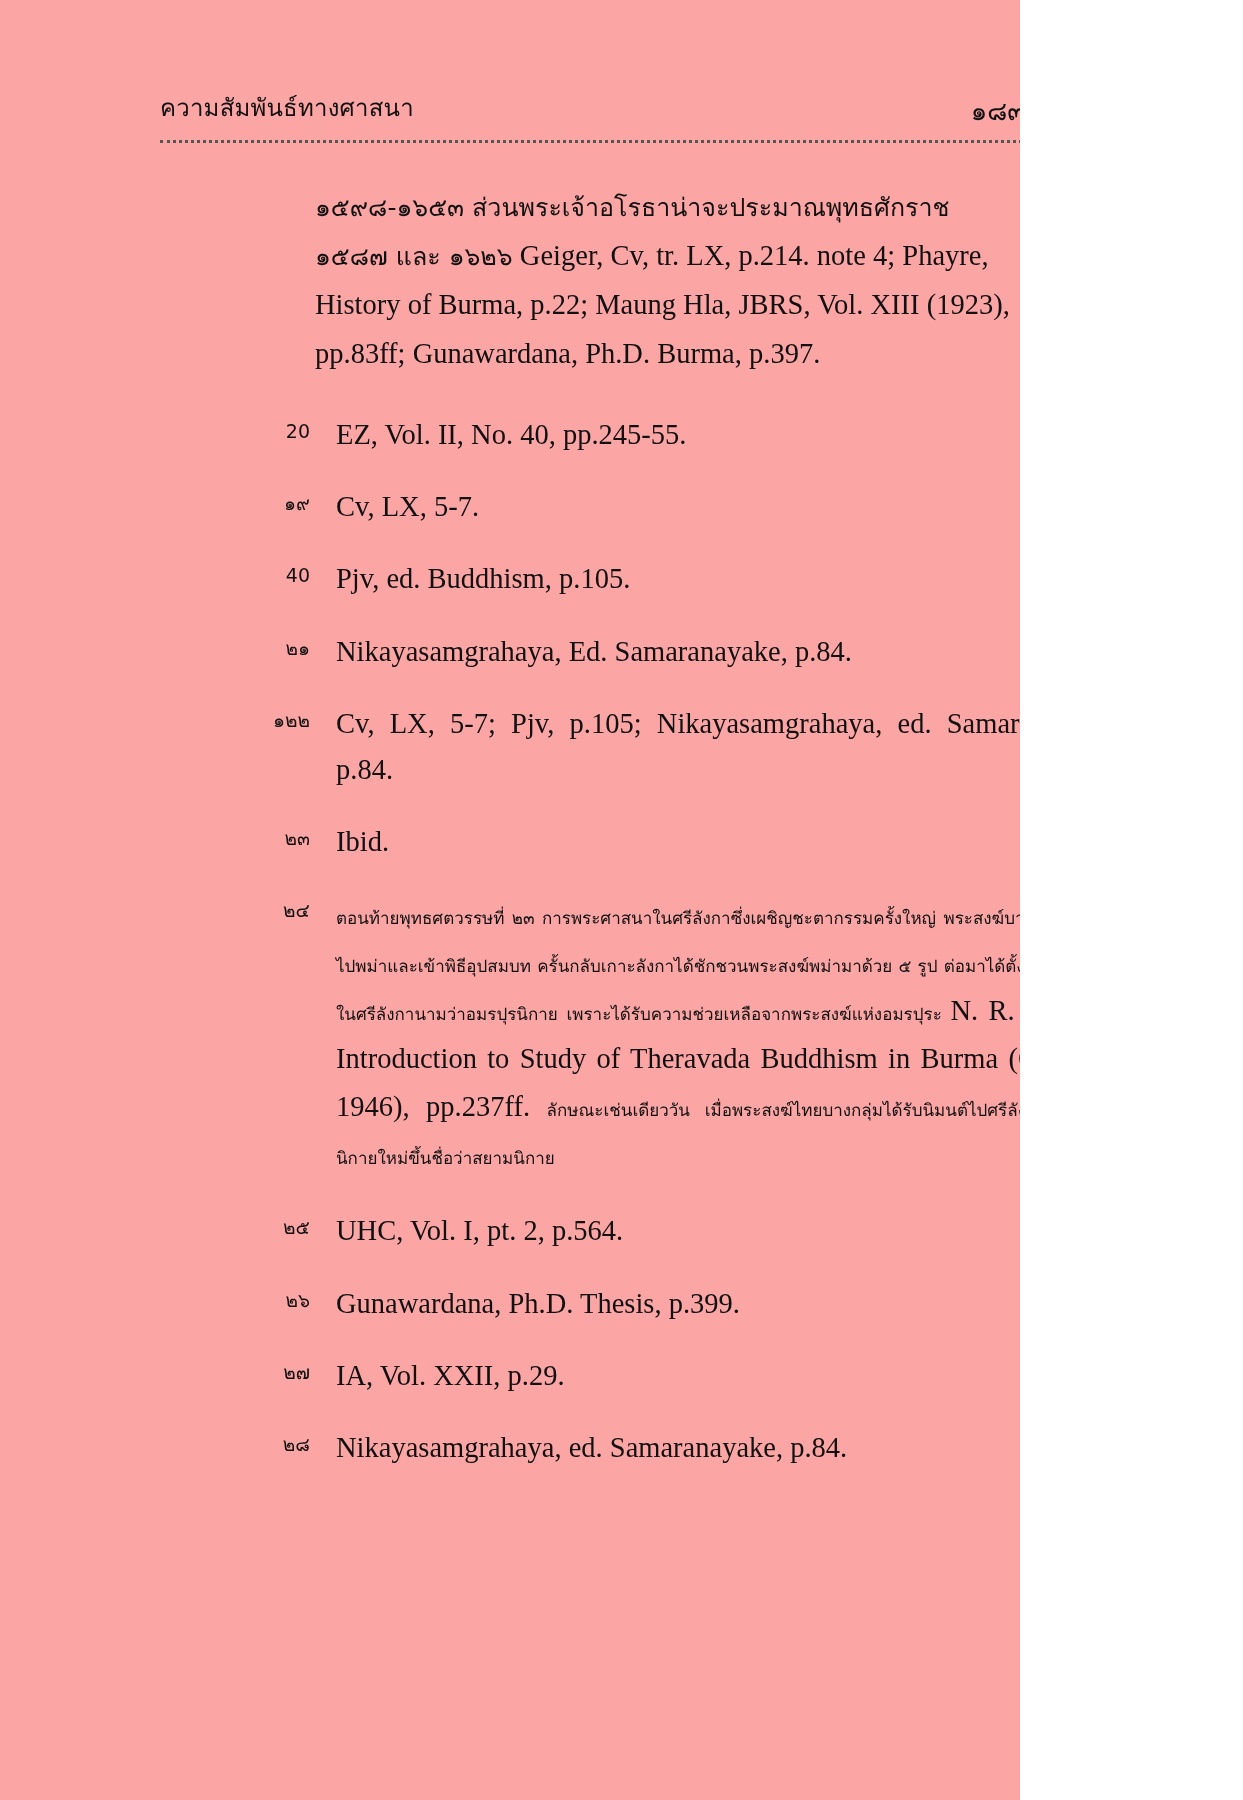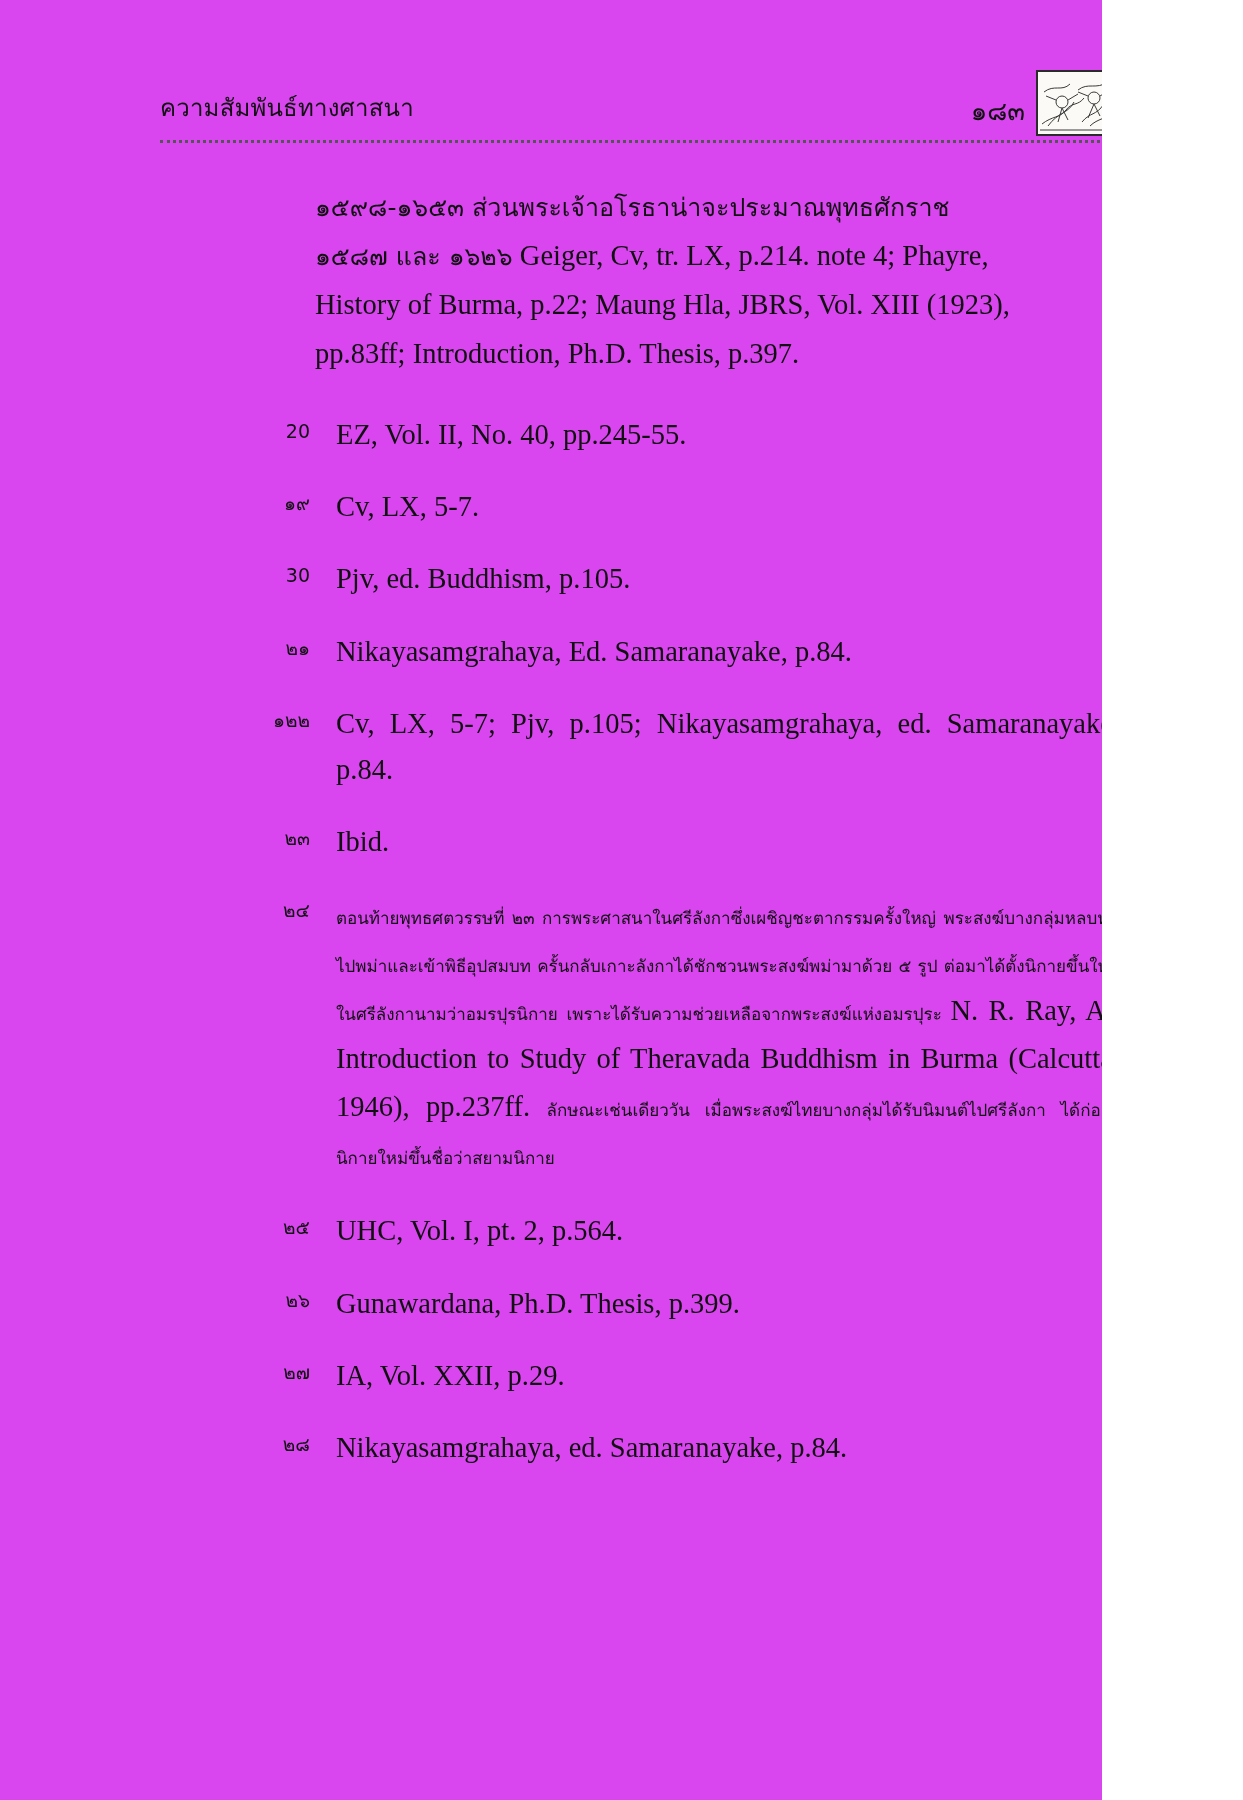--- a/index.html
+++ b/index.html
@@ -2,23 +2,23 @@
 <html><head>
 <meta charset="utf-8">
 <style>
   html, body {
     margin: 0;
     padding: 0;
     background: #ffffff;
   }
   .page {
     position: relative;
-    width: 1102px;
+    width: 1020px;
     height: 1800px;
-    background: #d946ef;
+    background: #fca5a5;
     font-family: "Liberation Serif", serif;
     color: #1a1a1a;
     overflow: hidden;
     box-sizing: border-box;
   }
 
   
   .header {
     position: absolute;
     left: 160px;
@@ -161,35 +161,35 @@
 
     <div class="continuation">
       <div class="line">
         <span class="th">๑๕๙๘-๑๖๕๓ ส่วนพระเจ้าอโรธาน่าจะประมาณพุทธศักราช</span>
       </div>
       <div class="line">
         <span class="th">๑๕๘๗ และ ๑๖๒๖</span>
         <span>Geiger, Cv, tr. LX, p.214. note 4; Phayre,</span>
       </div>
       <div class="line">History of Burma, p.22; Maung Hla, JBRS, Vol. XIII (1923),</div>
-      <div class="line">pp.83ff; Introduction, Ph.D. Thesis, p.397.</div>
+      <div class="line">pp.83ff; Gunawardana, Ph.D. Burma, p.397.</div>
     </div>
 
     <div class="note">
       <div class="note-marker">20</div>
       <div class="note-body">EZ, Vol. II, No. 40, pp.245-55.</div>
     </div>
 
     <div class="note">
       <div class="note-marker">๑๙</div>
       <div class="note-body">Cv, LX, 5-7.</div>
     </div>
 
     <div class="note">
-      <div class="note-marker">30</div>
+      <div class="note-marker">40</div>
       <div class="note-body">Pjv, ed. Buddhism, p.105.</div>
     </div>
 
     <div class="note">
       <div class="note-marker">๒๑</div>
       <div class="note-body">Nikayasamgrahaya, Ed. Samaranayake, p.84.</div>
     </div>
 
     <div class="note">
       <div class="note-marker">๑๒๒</div>

